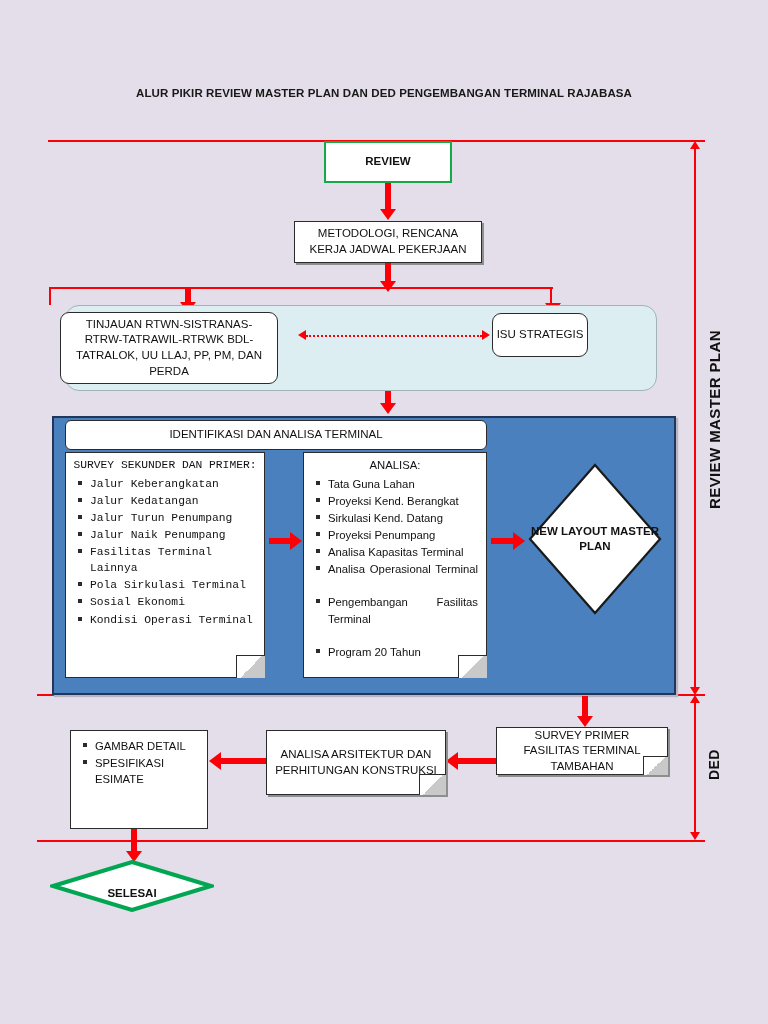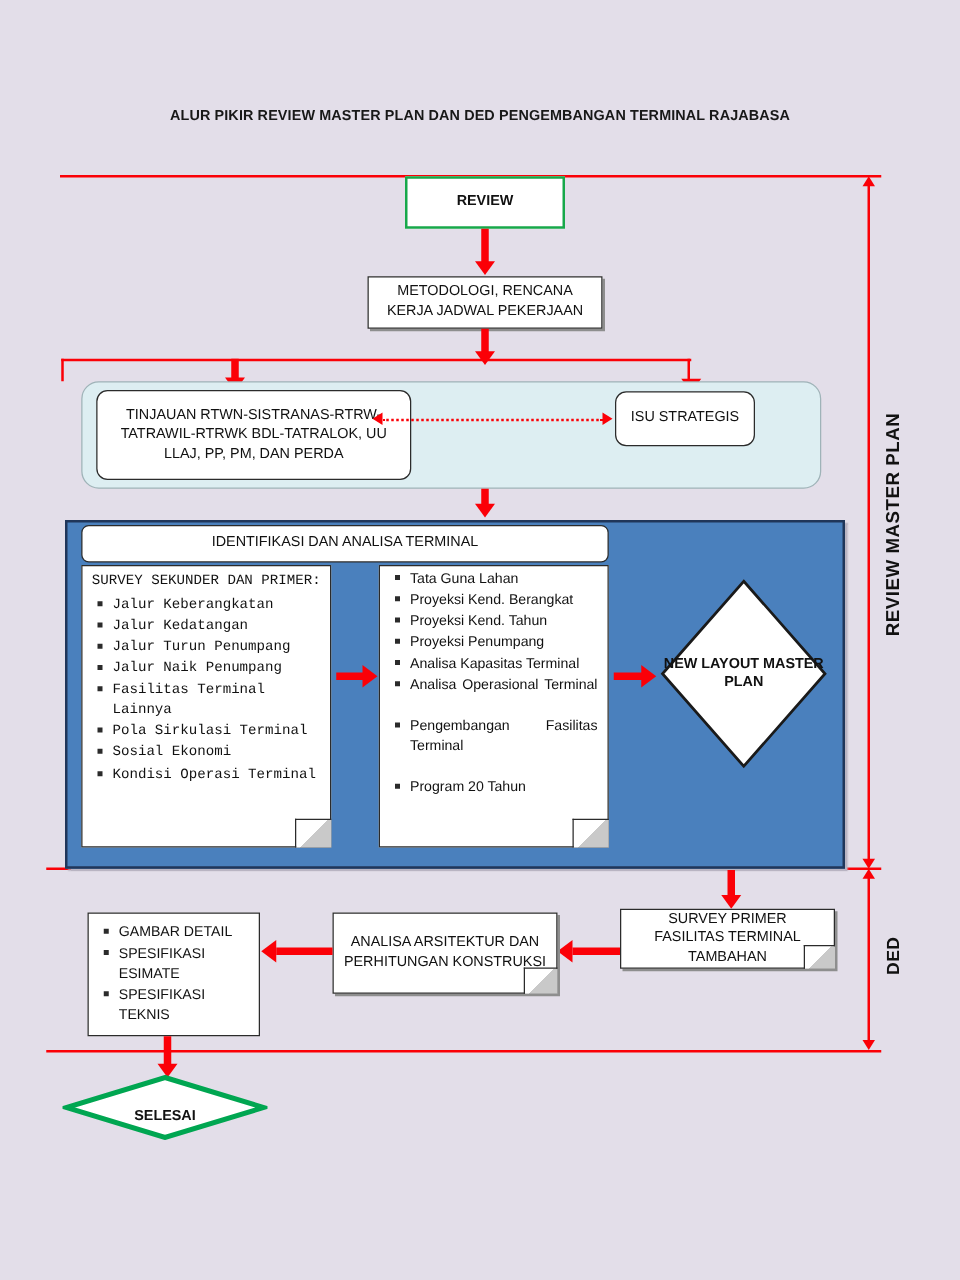--- a/index.html
+++ b/index.html
@@ -200,25 +200,25 @@
   <div class="abs arrow-down" style="left:380px;top:281px;"></div>
   <div class="abs hline" style="left:49px;top:287px;width:504px;"></div>
   <div class="abs vline" style="left:49px;top:287px;height:18px;"></div>
   <div class="abs vline" style="left:550px;top:287px;height:18px;"></div>
   <div class="abs arrow-down" style="left:545px;top:303px;"></div>
   <div class="abs thickv" style="left:185px;top:287px;height:17px;"></div>
   <div class="abs arrow-down" style="left:180px;top:302px;"></div>
 
   <div class="abs" id="lightpanel"></div>
 
-  <div class="abs box rounded" style="left:77px;top:312px;width:252px;height:72px;padding:0 6px;">
+  <div class="abs box rounded" style="left:60px;top:312px;width:218px;height:72px;padding:0 6px;">
     <span>TINJAUAN RTWN-SISTRANAS-RTRW-TATRAWIL-RTRWK BDL-TATRALOK, UU LLAJ, PP, PM, DAN PERDA</span>
   </div>
 
-  <div class="abs box rounded" style="left:492px;top:313px;width:112px;height:44px;align-items:center;">
+  <div class="abs box rounded" style="left:492px;top:313px;width:96px;height:44px;align-items:center;">
     <span>ISU STRATEGIS</span>
   </div>
 
   <div class="abs dotline" style="left:306px;top:335px;width:176px;"></div>
   <div class="abs arrow-left-sm" style="left:298px;top:330px;"></div>
   <div class="abs arrow-right-sm" style="left:482px;top:330px;"></div>
 
   <div class="abs thickv" style="left:385px;top:391px;height:14px;"></div>
   <div class="abs arrow-down" style="left:380px;top:403px;"></div>
 
@@ -240,24 +240,25 @@
       <li>Sosial Ekonomi</li>
       <li>Kondisi Operasi Terminal</li>
     </ul>
     <div class="fold"></div>
   </div>
 
   <div class="abs thickh" style="left:269px;top:538px;width:23px;"></div>
   <div class="abs arrow-right" style="left:290px;top:532px;"></div>
 
   <div class="listbox" style="left:303px;top:452px;width:184px;height:226px;">
+    <div class="hdr">ANALISA:</div>
     <ul>
       <li>Tata Guna Lahan</li>
       <li>Proyeksi Kend. Berangkat</li>
-      <li>Proyeksi Kend. Tahun</li>
+      <li>Sirkulasi Kend. Datang</li>
       <li>Proyeksi Penumpang</li>
       <li>Analisa Kapasitas Terminal</li>
       <li class="just">Analisa Operasional Terminal</li>
       <li class="just">Pengembangan Fasilitas Terminal</li>
       <li>Program 20 Tahun</li>
     </ul>
     <div class="fold"></div>
   </div>
 
   <div class="abs thickh" style="left:491px;top:538px;width:24px;"></div>
@@ -286,21 +287,20 @@
     <div class="fold" style="width:26px;height:20px;"></div>
   </div>
 
   <div class="abs thickh" style="left:221px;top:758px;width:45px;"></div>
   <div class="abs arrow-left" style="left:209px;top:752px;"></div>
 
   <div class="listbox" style="left:70px;top:730px;width:138px;height:99px;border:1.3px solid #2b2b2b;">
     <ul style="margin-top:7px;">
       <li>GAMBAR DETAIL</li>
       <li>SPESIFIKASI ESIMATE</li>
-      <li>SPESIFIKASI TEKNIS</li>
     </ul>
   </div>
 
   <div class="abs thickv" style="left:131px;top:829px;height:24px;"></div>
   <div class="abs arrow-down" style="left:126px;top:851px;"></div>
 
   <div class="diamond" style="left:50px;top:860px;width:164px;height:52px;">
     <svg class="dshape" viewBox="0 0 164 52" preserveAspectRatio="none">
       <polygon points="82,2 161,26 82,50 3,26" fill="#ffffff" stroke="#00a651" stroke-width="4"></polygon>
     </svg>

